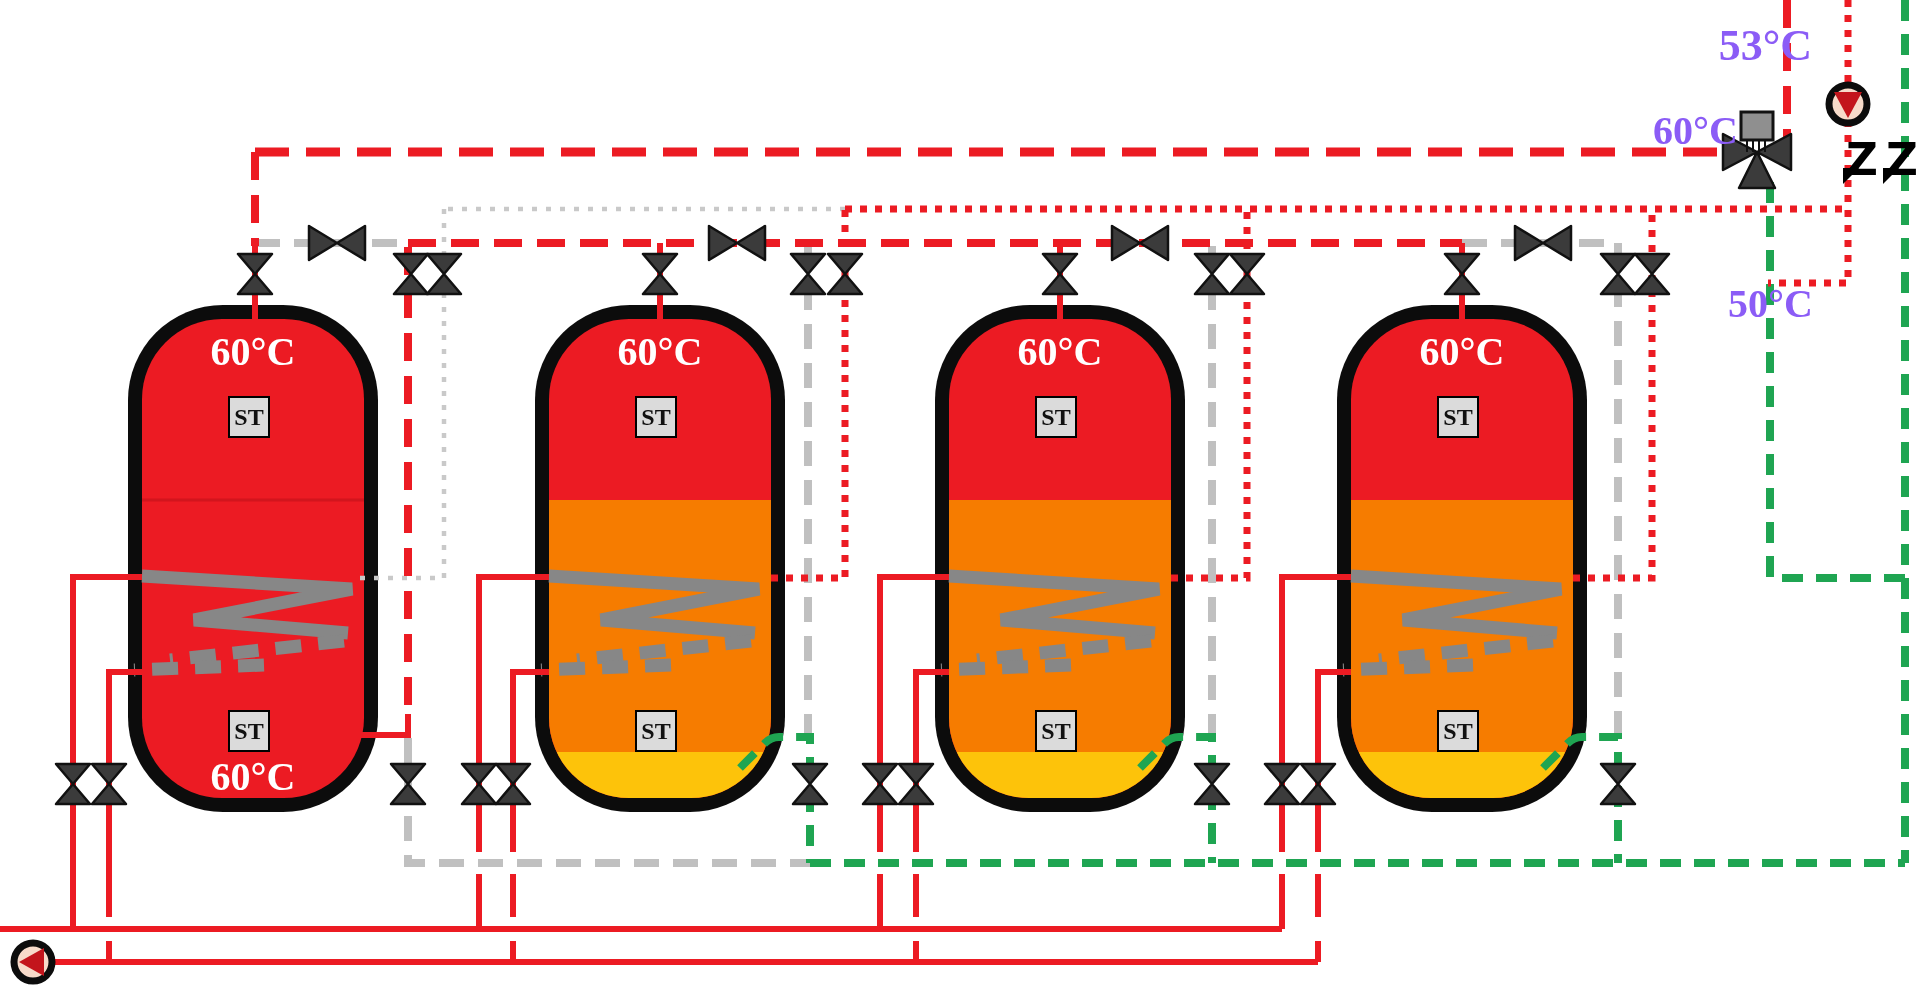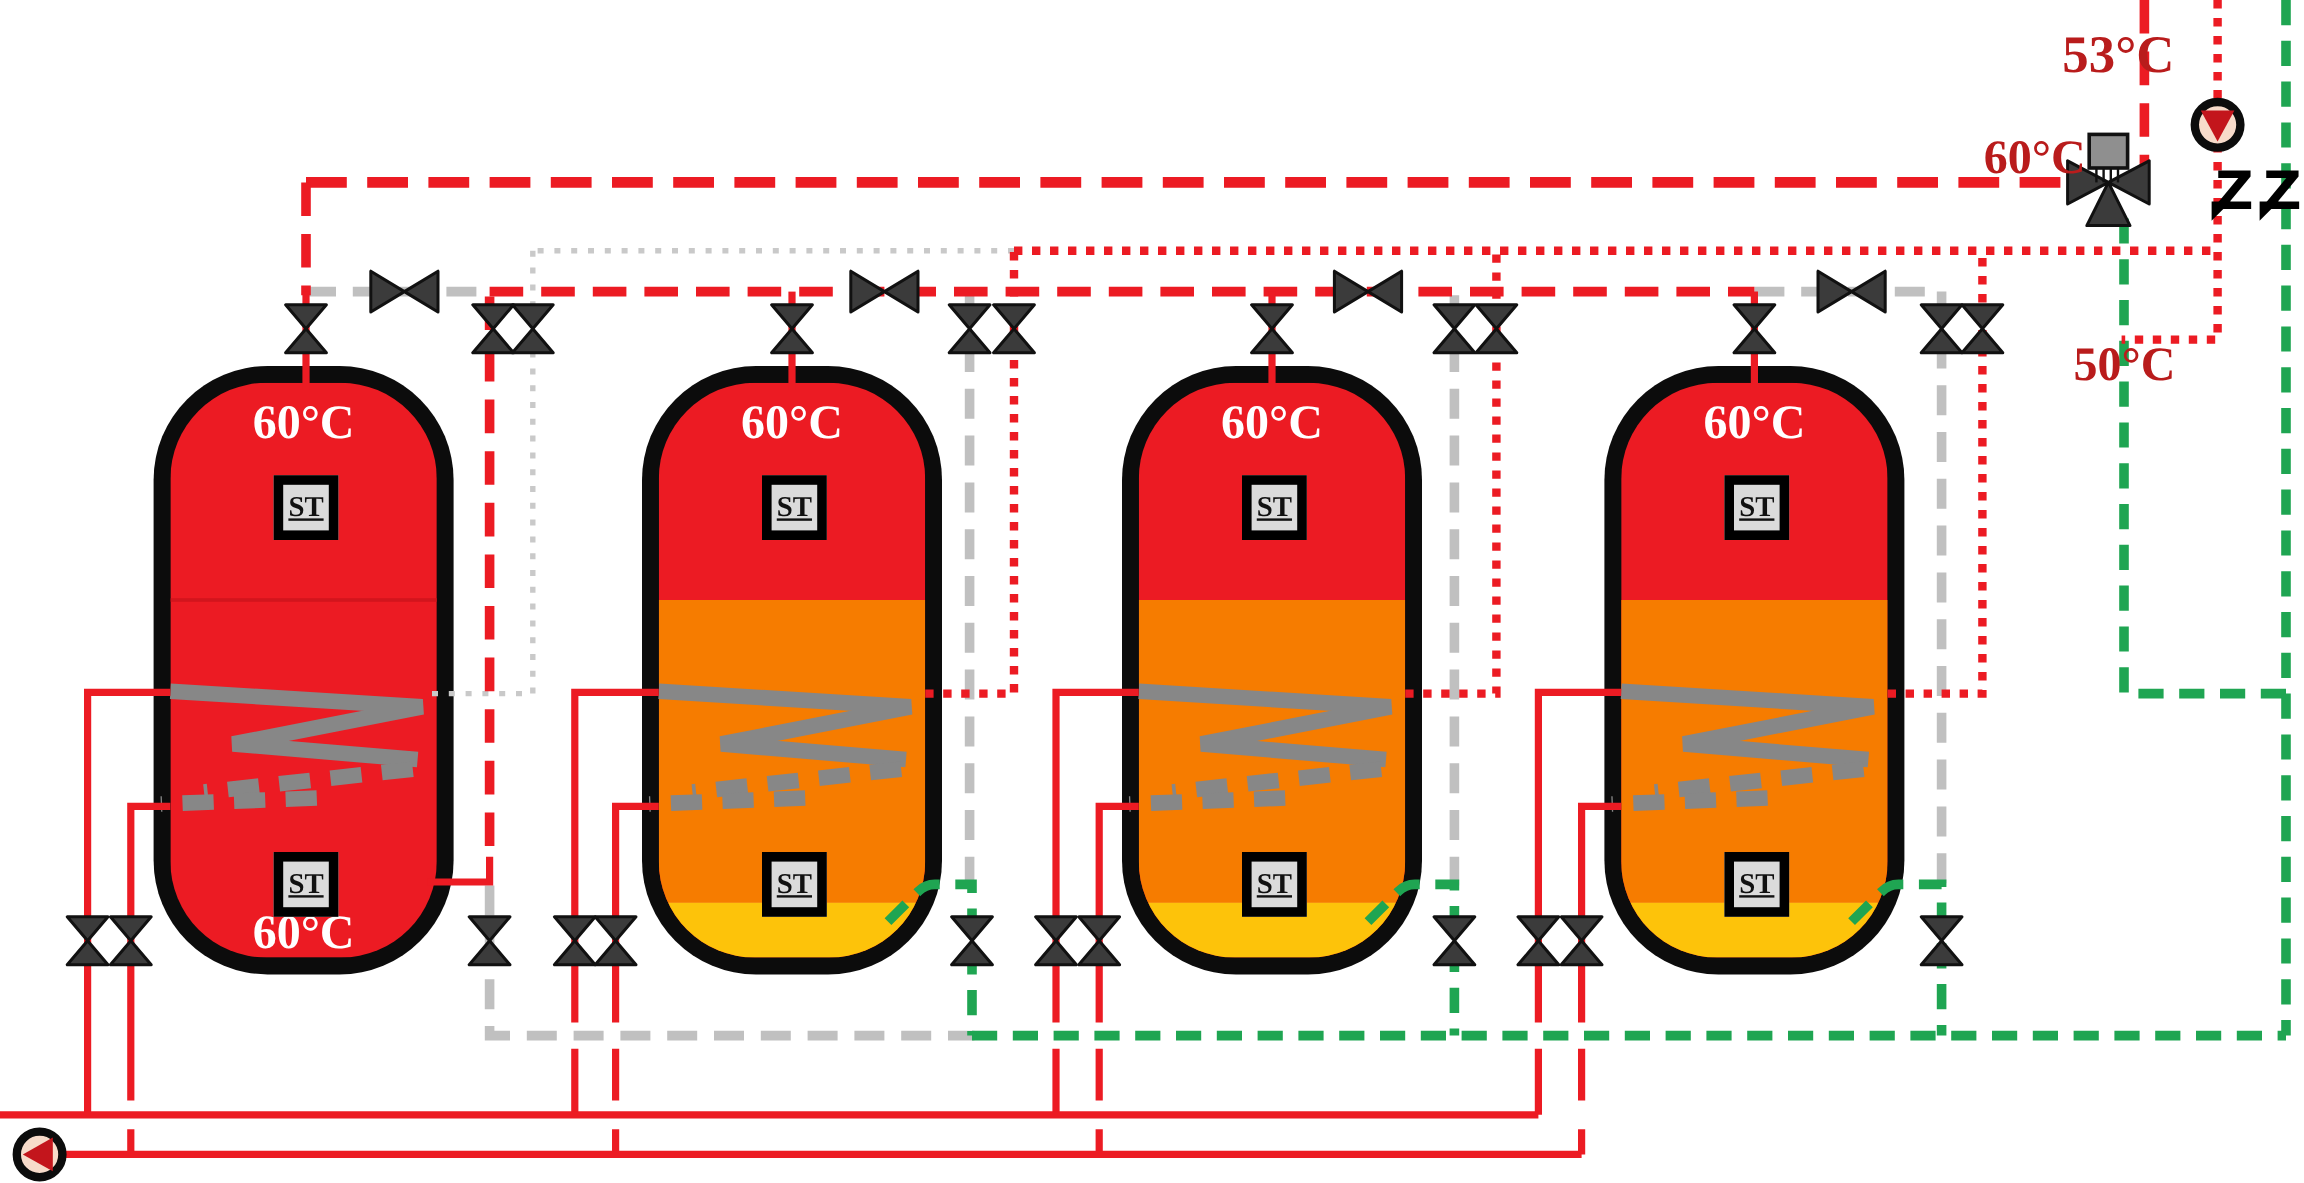--- a/index.html
+++ b/index.html
@@ -1,23 +1,23 @@
 <!DOCTYPE html>
 <html><head>
 <meta charset="utf-8">
 <style>
   html,body{margin:0;padding:0;background:#fff;}
   #canvas{position:relative;width:1920px;height:986px;background:#ffffff;overflow:hidden;
           font-family:"Liberation Serif",serif;}
   svg{position:absolute;left:0;top:0;}
   .lbl{position:absolute;font-weight:bold;line-height:1.0;white-space:nowrap;}
-  .temp{color:#b91c1c;font-size:40px;}
+  .temp{color:#8b5cf6;font-size:40px;}
   .tanklbl{color:#ffffff;font-size:40px;width:160px;text-align:center;}
-  .stbox{position:absolute;width:38px;height:38px;border:8px solid #000000;background:#DBDBDB;
-         color:#111;font-size:24px;font-weight:bold;text-align:center;line-height:38px;text-decoration:underline;}
+  .stbox{position:absolute;width:38px;height:38px;border:2px solid #000000;background:#DBDBDB;
+         color:#111;font-size:24px;font-weight:bold;text-align:center;line-height:38px;}
   .zglyph{position:absolute;font-family:"DejaVu Sans",sans-serif;font-weight:bold;
           font-size:44px;color:#000;line-height:0.82;}
   .z-arrow{position:absolute;width:0;height:0;border-top:16px solid #000;border-right:16px solid transparent;}
 </style>
 </head>
 <body>
 
 <div id="canvas">
 
 <svg width="1920" height="986" viewBox="0 0 1920 986">

